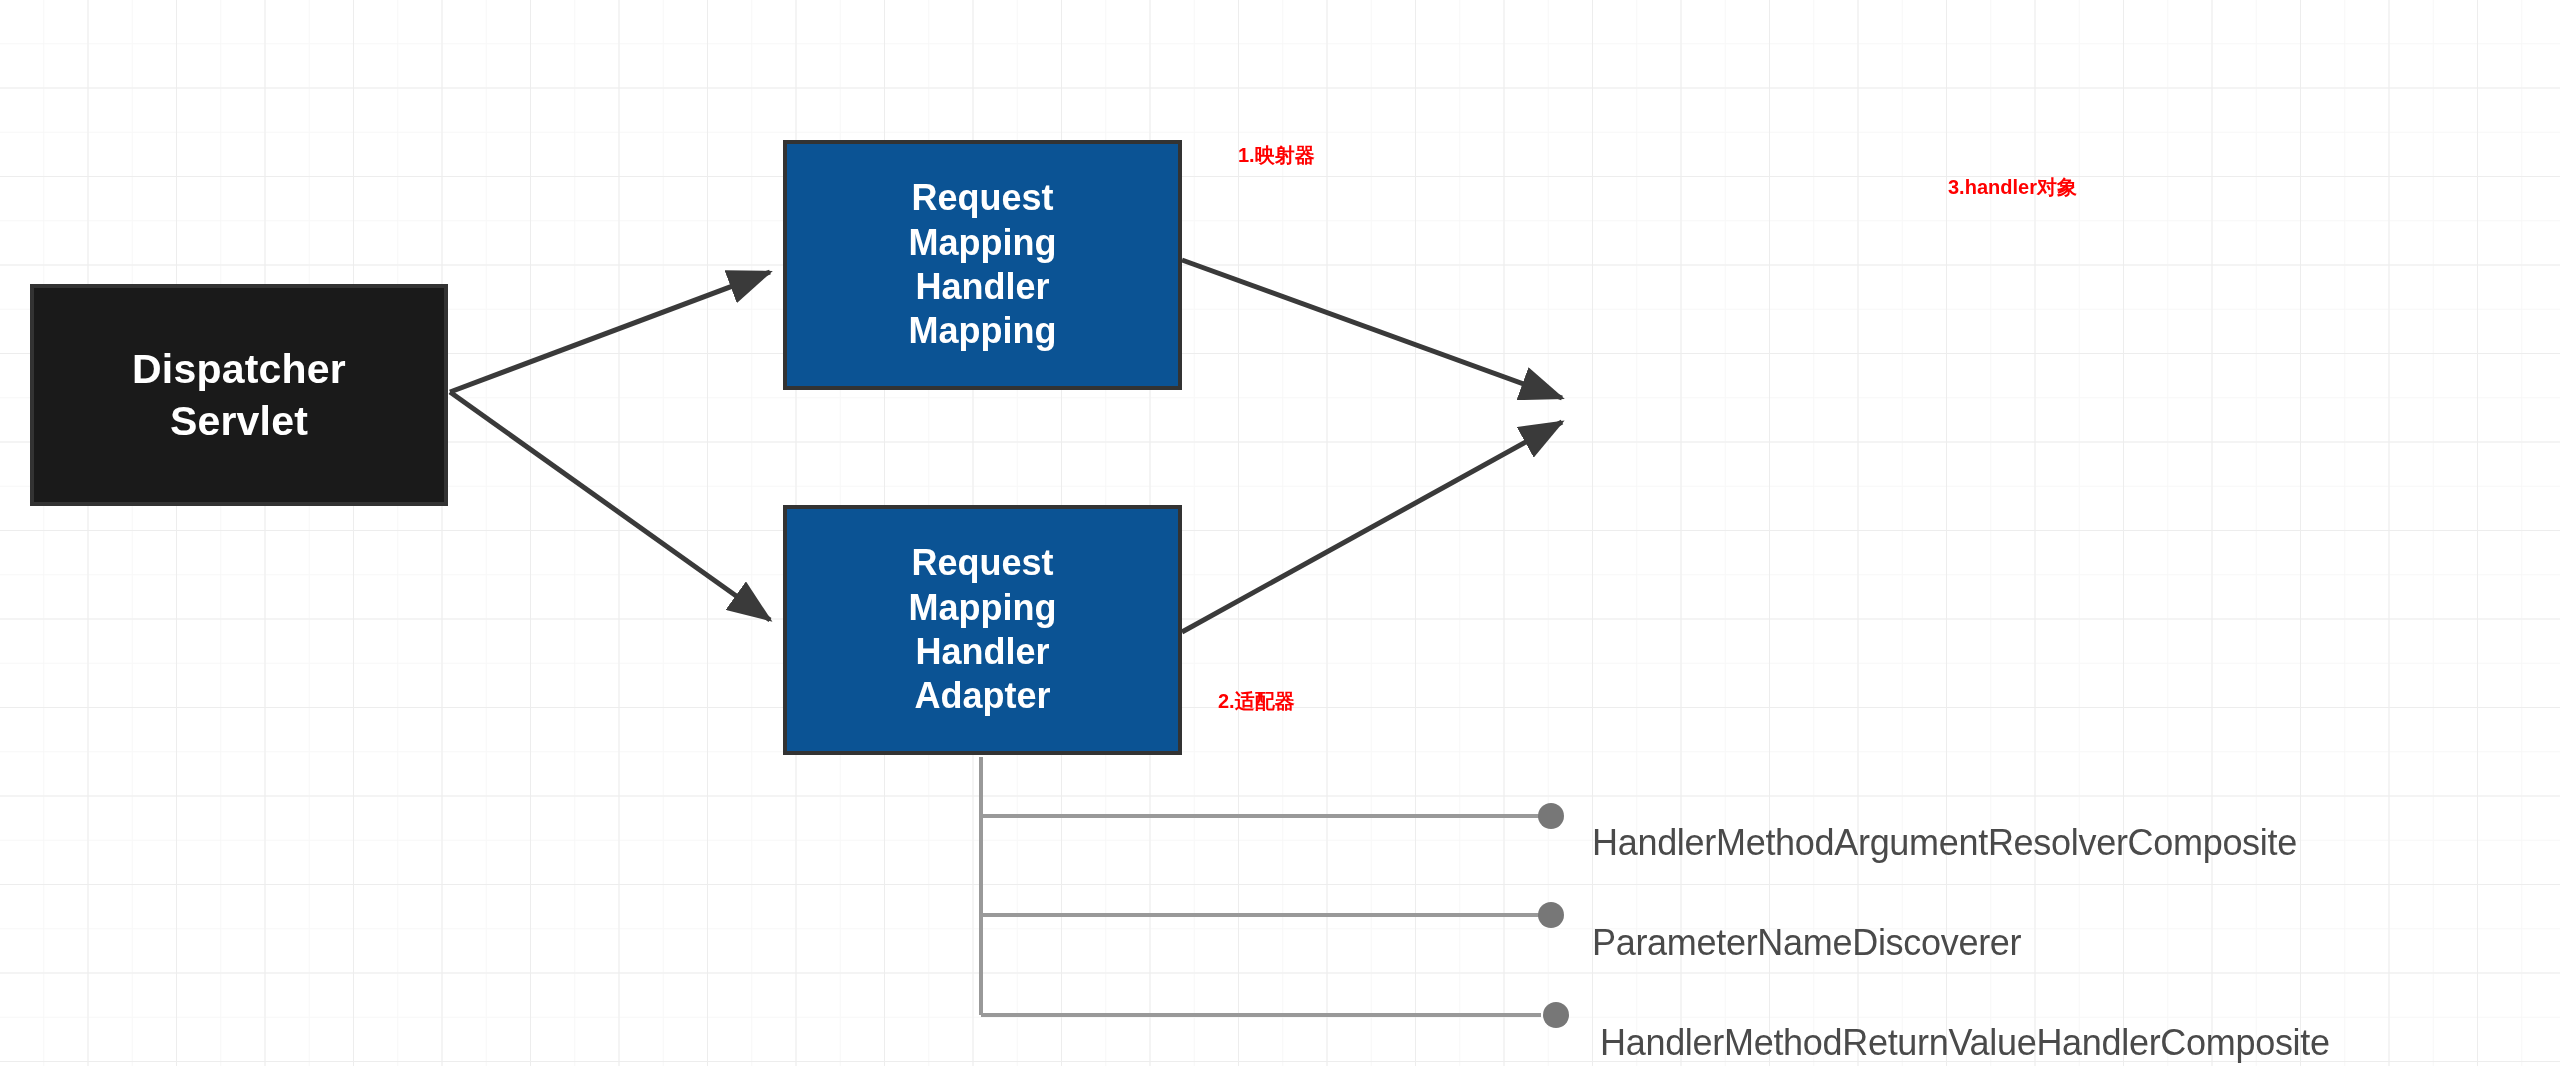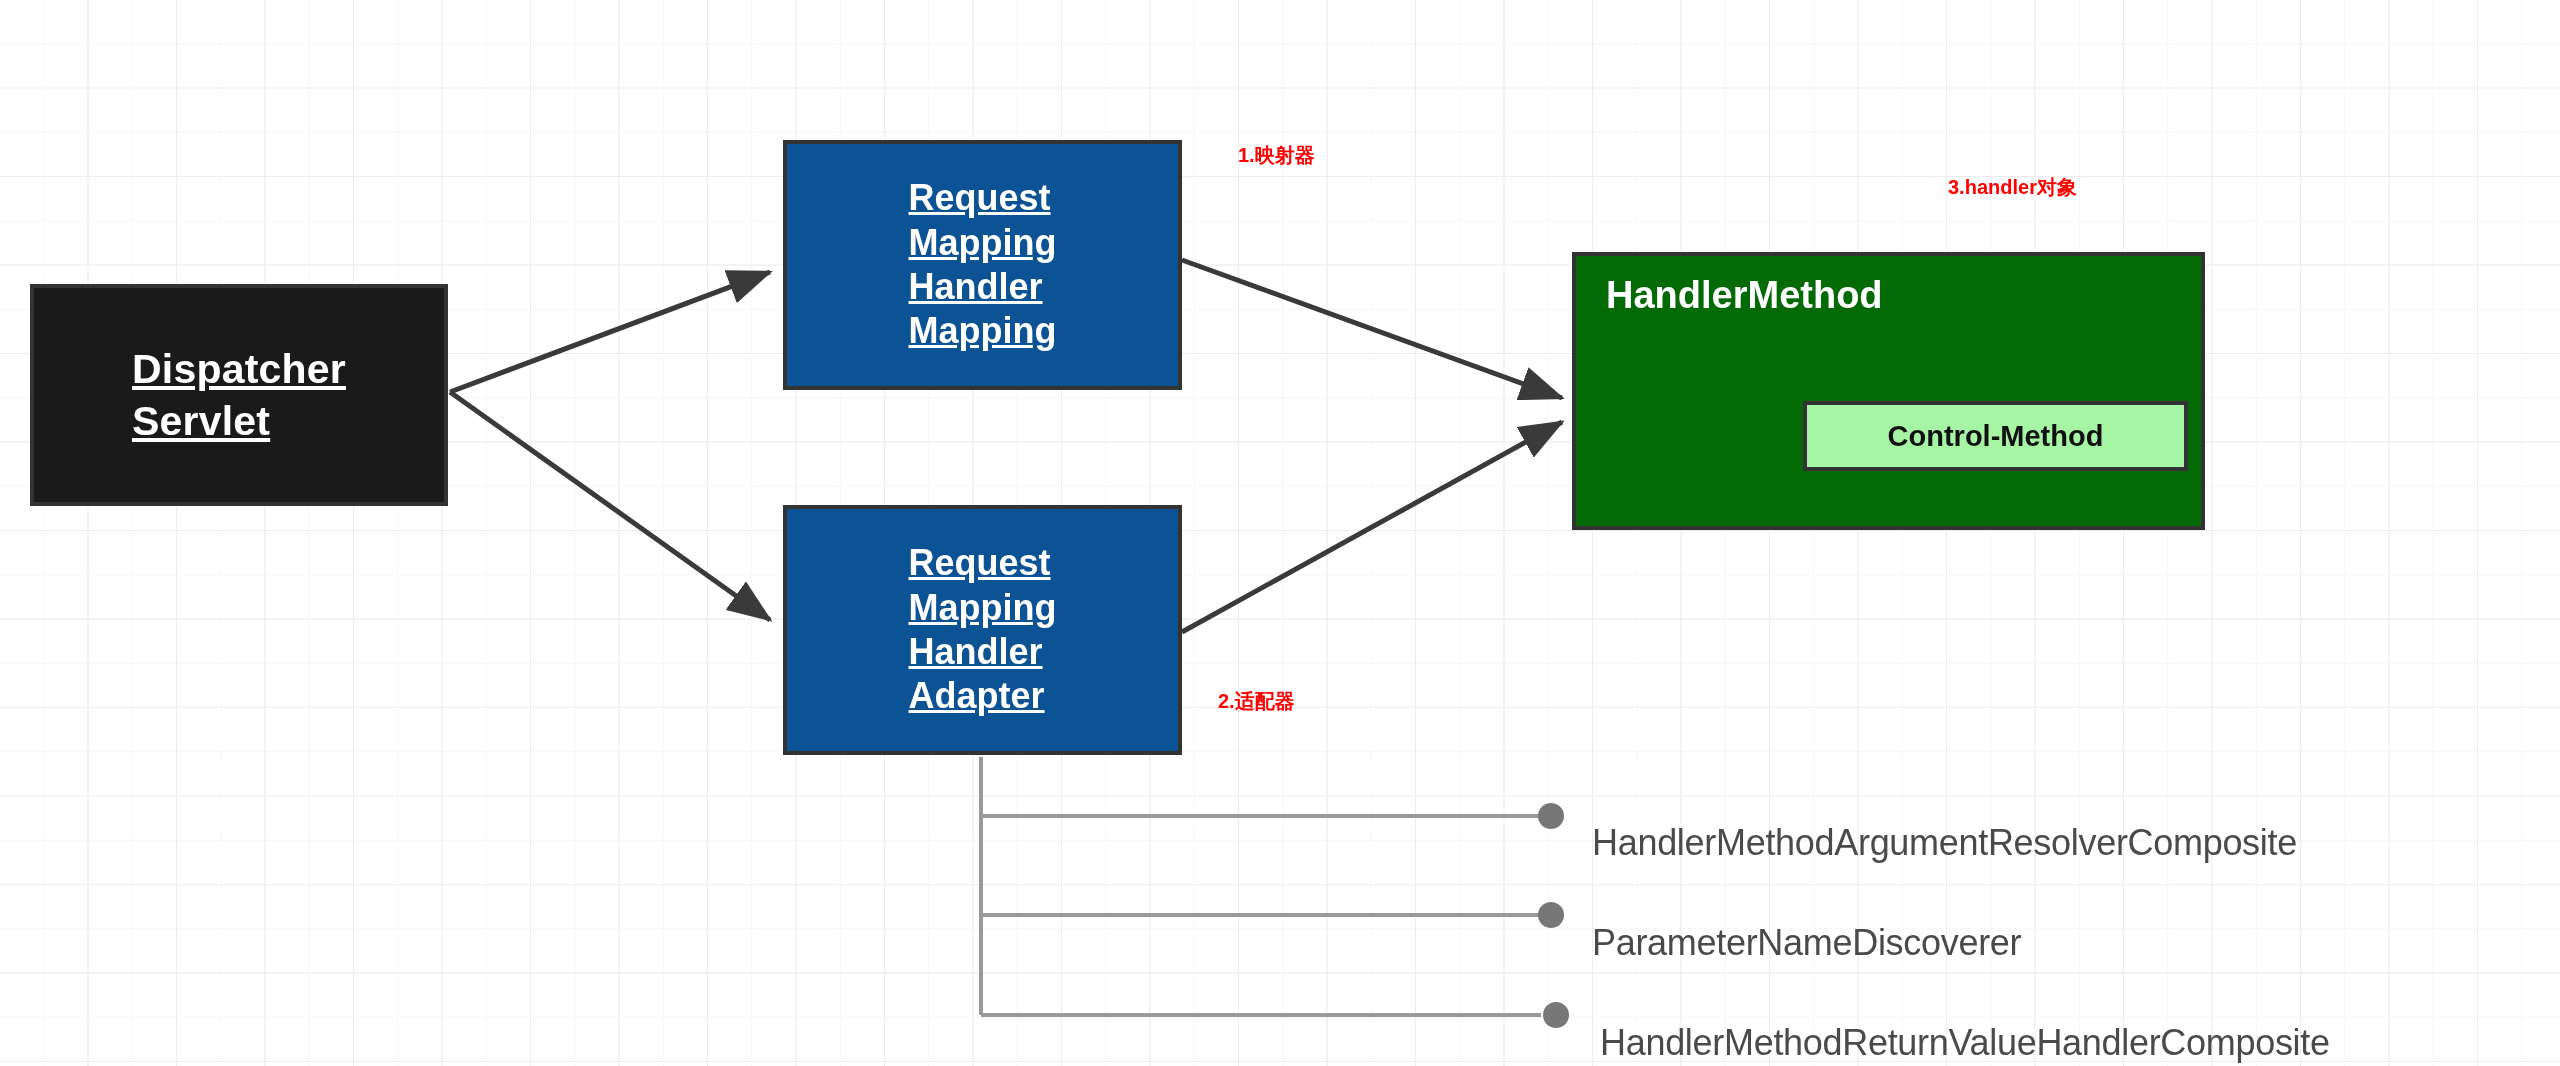--- a/index.html
+++ b/index.html
@@ -27,21 +27,21 @@
     overflow: hidden;
     font-family: "Liberation Sans", sans-serif;
   }
   .node {
     position: absolute;
     box-sizing: border-box;
     border: 4px solid #333333;
     display: flex;
     align-items: center;
     justify-content: center;
-    text-decoration: underline;
+    text-align: center;
   }
   #node-dispatcher-servlet {
     left: 30px;
     top: 284px;
     width: 418px;
     height: 222px;
     background: #1a1a1a;
     color: #ffffff;
     font-size: 41px;
     font-weight: bold;
@@ -191,24 +191,20 @@
 
   <div class="node" id="node-handler-adapter">
     <div>
       <div>Request</div>
       <div>Mapping</div>
       <div>Handler</div>
       <div>Adapter</div>
     </div>
   </div>
 
-  <div class="node" id="node-handler-method">
-    <div id="handler-method-title">HandlerMethod</div>
-    <div id="node-control-method">Control-Method</div>
-  </div>
 
   <div class="red-label" id="label-mapper">1.映射器</div>
   <div class="red-label" id="label-adapter">2.适配器</div>
   <div class="red-label" id="label-handler-object">3.handler对象</div>
 
   <div id="leaf-list">
     <div class="leaf-label" id="leaf-label-0">HandlerMethodArgumentResolverComposite</div>
     <div class="leaf-label" id="leaf-label-1">ParameterNameDiscoverer</div>
     <div class="leaf-label" id="leaf-label-2">HandlerMethodReturnValueHandlerComposite</div>
   </div>

